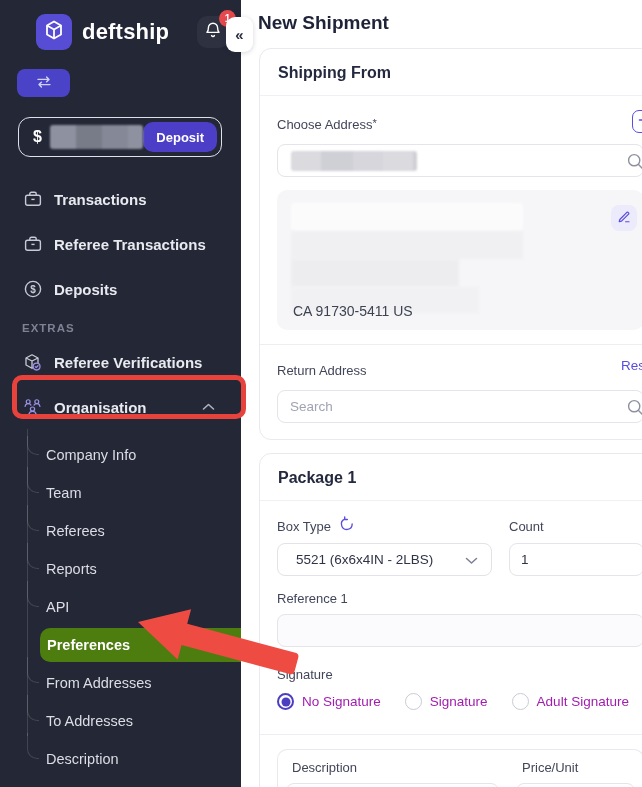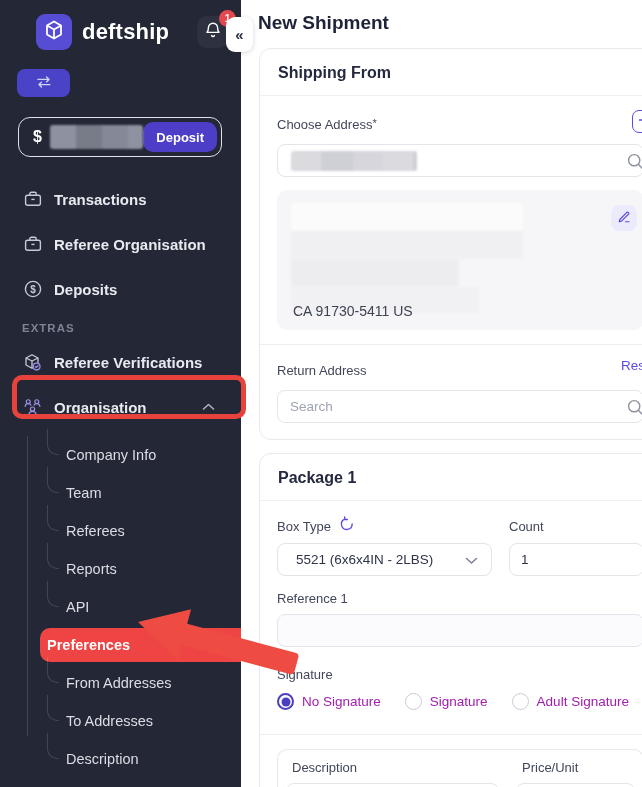--- a/index.html
+++ b/index.html
@@ -23,23 +23,23 @@
   .balance-blur{margin-left:8px;width:101px;height:24px;border-radius:3px;background:repeating-linear-gradient(90deg,#8e92a0 0 26px,#787c89 26px 52px,#858897 52px 78px);filter:blur(1.2px);}
   .deposit-btn{margin-left:auto;height:30px;padding:0 13px;background:#4c3ec6;color:#fff;border:none;border-radius:10px;font-size:13px;font-weight:700;cursor:pointer;font-family:inherit;}
   .nav{margin-top:30px;}
   .nav-item{display:flex;align-items:center;height:24px;margin-bottom:21px;padding-left:22px;font-size:15px;font-weight:600;color:#e9eaf0;cursor:pointer;}
   .nav-item .ni-icon{width:21px;height:21px;margin-right:11px;display:flex;align-items:center;justify-content:center;}
   .nav-chevron{margin-left:auto;margin-right:26px;display:flex;}
   .extras-label{padding-left:22px;margin:9px 0 16px;font-size:11.5px;letter-spacing:1px;color:#7e8294;font-weight:700;}
   
   .sub-list{position:relative;margin-top:-4px;}
   .tree-line{position:absolute;left:27px;top:0;height:300px;width:1px;background:rgba(255,255,255,.14);}
-  .sub-item{position:relative;height:38px;display:flex;align-items:center;padding-left:46px;font-size:14.5px;font-weight:500;color:#dcdde6;cursor:pointer;margin-left:20px;}
+  .sub-item{position:relative;height:38px;display:flex;align-items:center;padding-left:46px;font-size:14.5px;font-weight:500;color:#dcdde6;cursor:pointer;}
   .sub-item .branch{position:absolute;left:27px;top:-7px;width:12px;height:26px;border-left:1px solid rgba(255,255,255,.14);border-bottom:1px solid rgba(255,255,255,.14);border-bottom-left-radius:10px;}
-  .sub-item.active{height:34px;margin:2px 0 2px 40px;padding-left:7px;width:201px;background:#ef4444;border-radius:10px 0 0 10px;color:#ffffff;font-weight:600;}
+  .sub-item.active{height:34px;margin:2px 0 2px 40px;padding-left:7px;width:201px;background:#4d7c0f;border-radius:10px 0 0 10px;color:#ffffff;font-weight:600;}
   
   .main{position:absolute;left:241px;top:0;right:0;height:787px;background:#fff;}
   .collapse-btn{position:absolute;left:-15px;top:17px;width:27px;height:35px;background:#fff;border:none;border-radius:9px;box-shadow:0 1px 5px rgba(30,35,60,.18);font-size:15px;font-weight:700;color:#2b2f42;cursor:pointer;z-index:9;font-family:inherit;}
   .page-title{margin:12px 0 0 17px;font-size:19px;font-weight:700;color:#1e2338;}
   .card{margin:14px 0 0 18px;width:403px;border:1px solid #e9e9f0;border-radius:12px;background:#fff;}
   .card-header{padding:15px 18px 13px;font-size:16px;font-weight:700;color:#242940;border-bottom:1px solid #efeff4;}
   .card-body{padding:16px 17px;position:relative;}
   .field-label{font-size:13px;color:#42465a;}
   .req{color:#42465a;font-size:11px;vertical-align:top;}
   .label-row{display:flex;align-items:center;position:relative;height:24px;}
@@ -134,21 +134,21 @@
       <span>Transactions</span>
     </div>
     <div class="nav-item">
       <span class="ni-icon">
         <svg width="20" height="20" viewBox="0 0 20 20" fill="none" stroke="#c7cad6" stroke-width="1.4" stroke-linejoin="round">
           <rect x="2.6" y="6.2" width="14.8" height="10" rx="2"></rect>
           <path d="M6.8 6 V4.8 a1.6 1.6 0 0 1 1.6-1.6 h3.2 a1.6 1.6 0 0 1 1.6 1.6 V6"></path>
           <path d="M8.4 10.4 h3.2"></path>
         </svg>
       </span>
-      <span>Referee Organisation</span>
+      <span>Referee Transactions</span>
     </div>
     <div class="nav-item">
       <span class="ni-icon">
         <svg width="20" height="20" viewBox="0 0 20 20" fill="none">
           <circle cx="10" cy="10" r="7.6" stroke="#c7cad6" stroke-width="1.4"></circle>
           <text x="10" y="13.6" text-anchor="middle" font-size="10" font-family="Liberation Sans, sans-serif" fill="#c7cad6" font-weight="bold">$</text>
         </svg>
       </span>
       <span>Deposits</span>
     </div>

